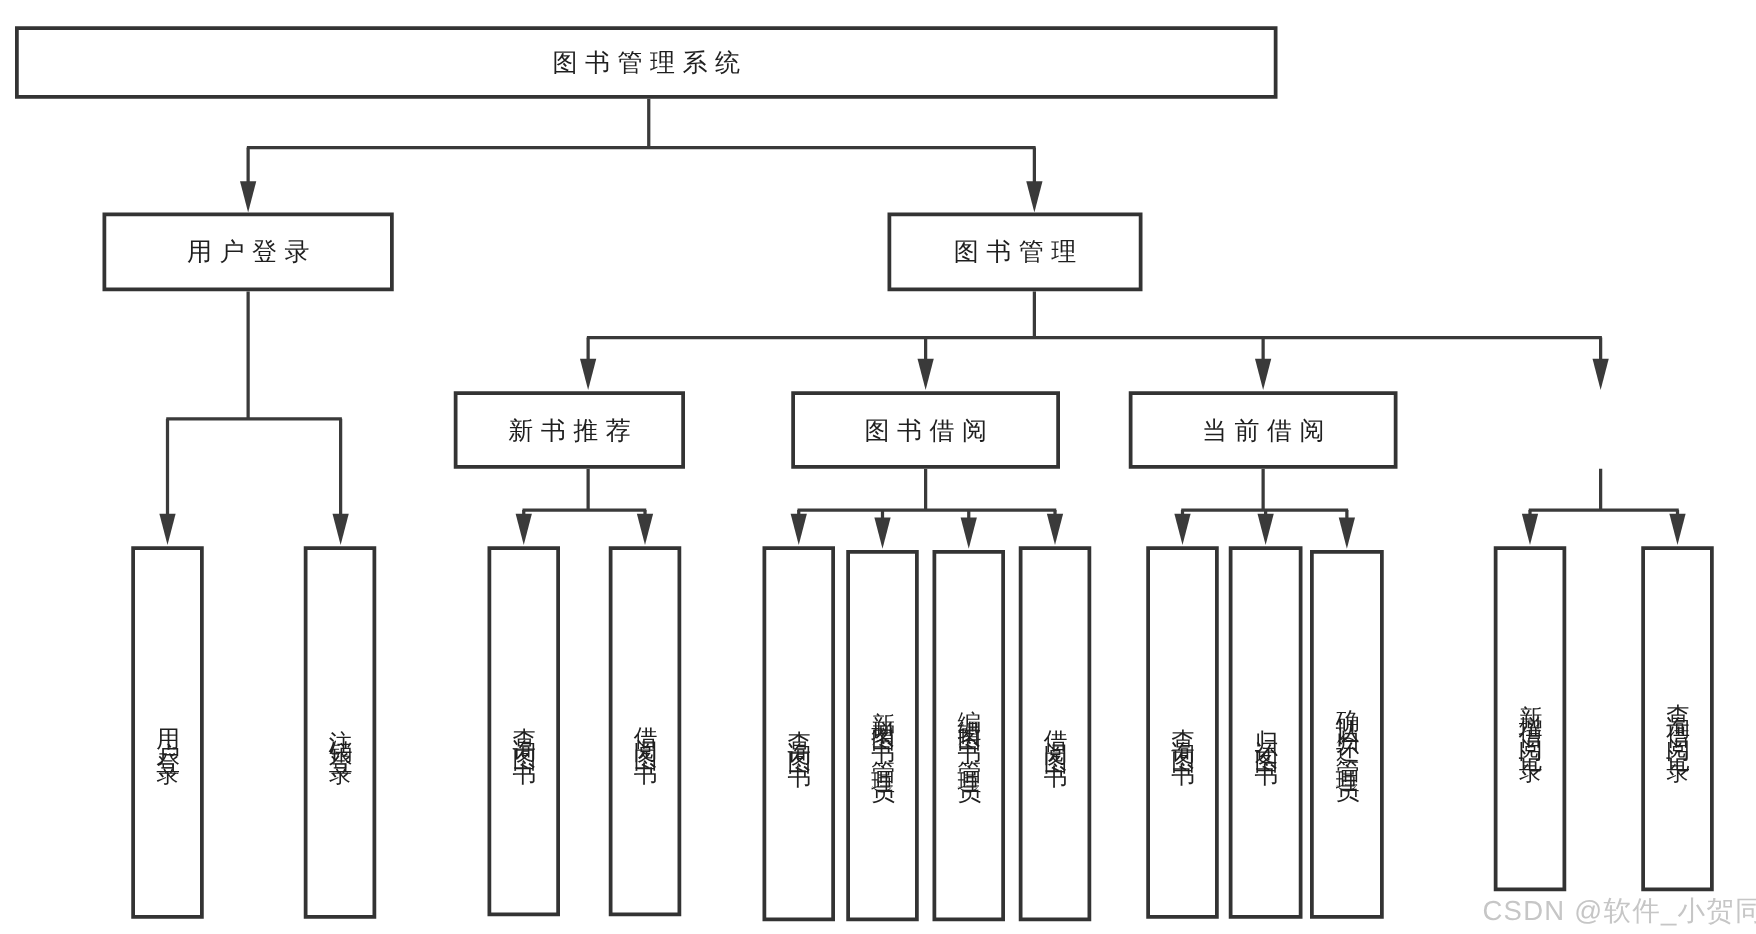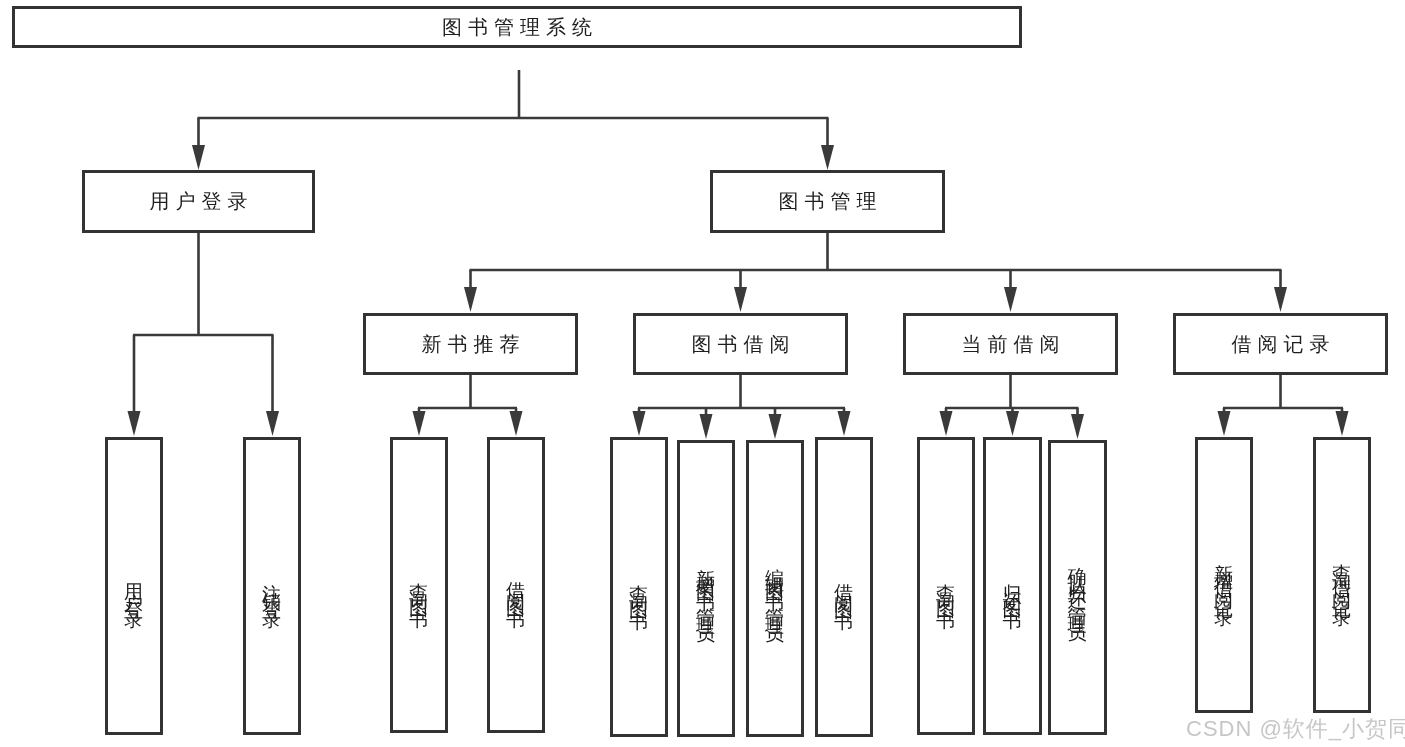--- a/index.html
+++ b/index.html
@@ -92,29 +92,28 @@
       <polygon points="768.5,414 781.5,414 775,439"></polygon>
       <polygon points="837.5,411 850.5,411 844,436"></polygon>
       <polygon points="939.5,411 952.5,411 946,436"></polygon>
       <polygon points="1006,411 1019,411 1012.5,436"></polygon>
       <polygon points="1071,414 1084,414 1077.5,439"></polygon>
       <polygon points="1217.5,411 1230.5,411 1224,436"></polygon>
       <polygon points="1335.5,411 1348.5,411 1342,436"></polygon>
     </g>
   </svg>
 
-  <div class="hbox" style="left:12px; top:6px; width:1010px; height:42px;">图书管理系统</div>
+  <div class="hbox" style="left:12px; top:21px; width:1010px; height:58px;">图书管理系统</div>
 
   <div class="hbox" style="left:82px; top:170px; width:233px; height:63px;">用户登录</div>
-  <div class="hbox" style="left:710px; top:170px; width:235px; height:63px;">图书管理</div>
+  <div class="hbox" style="left:710px; top:170px; width:204px; height:63px;">图书管理</div>
 
-  <div class="hbox" style="left:363px; top:313px; width:215px; height:62px;">新书推荐</div>
+  <div class="hbox" style="left:363px; top:313px; width:185px; height:62px;">新书推荐</div>
   <div class="hbox" style="left:903px; top:313px; width:215px; height:62px;">当前借阅</div>
   <div class="hbox" style="left:633px; top:313px; width:215px; height:62px;">图书借阅</div>
-  <div class="hbox" style="left:1173px; top:313px; width:215px; height:62px;">借阅记录</div>
 
   <div class="vbox" style="left:105px; top:437px; width:58px; height:298px;">用户登录</div>
   <div class="vbox" style="left:243px; top:437px; width:58px; height:298px;">注销登录</div>
 
   <div class="vbox" style="left:390px; top:437px; width:58px; height:296px;">查询图书</div>
   <div class="vbox" style="left:487px; top:437px; width:58px; height:296px;">借阅图书</div>
 
   <div class="vbox" style="left:610px; top:437px; width:58px; height:300px;">查询图书</div>
   <div class="vbox" style="left:677px; top:440px; width:58px; height:297px; letter-spacing:8px;">新增图书（管理员）</div>
   <div class="vbox" style="left:746px; top:440px; width:58px; height:297px; letter-spacing:8px;">编辑图书（管理员）</div>

